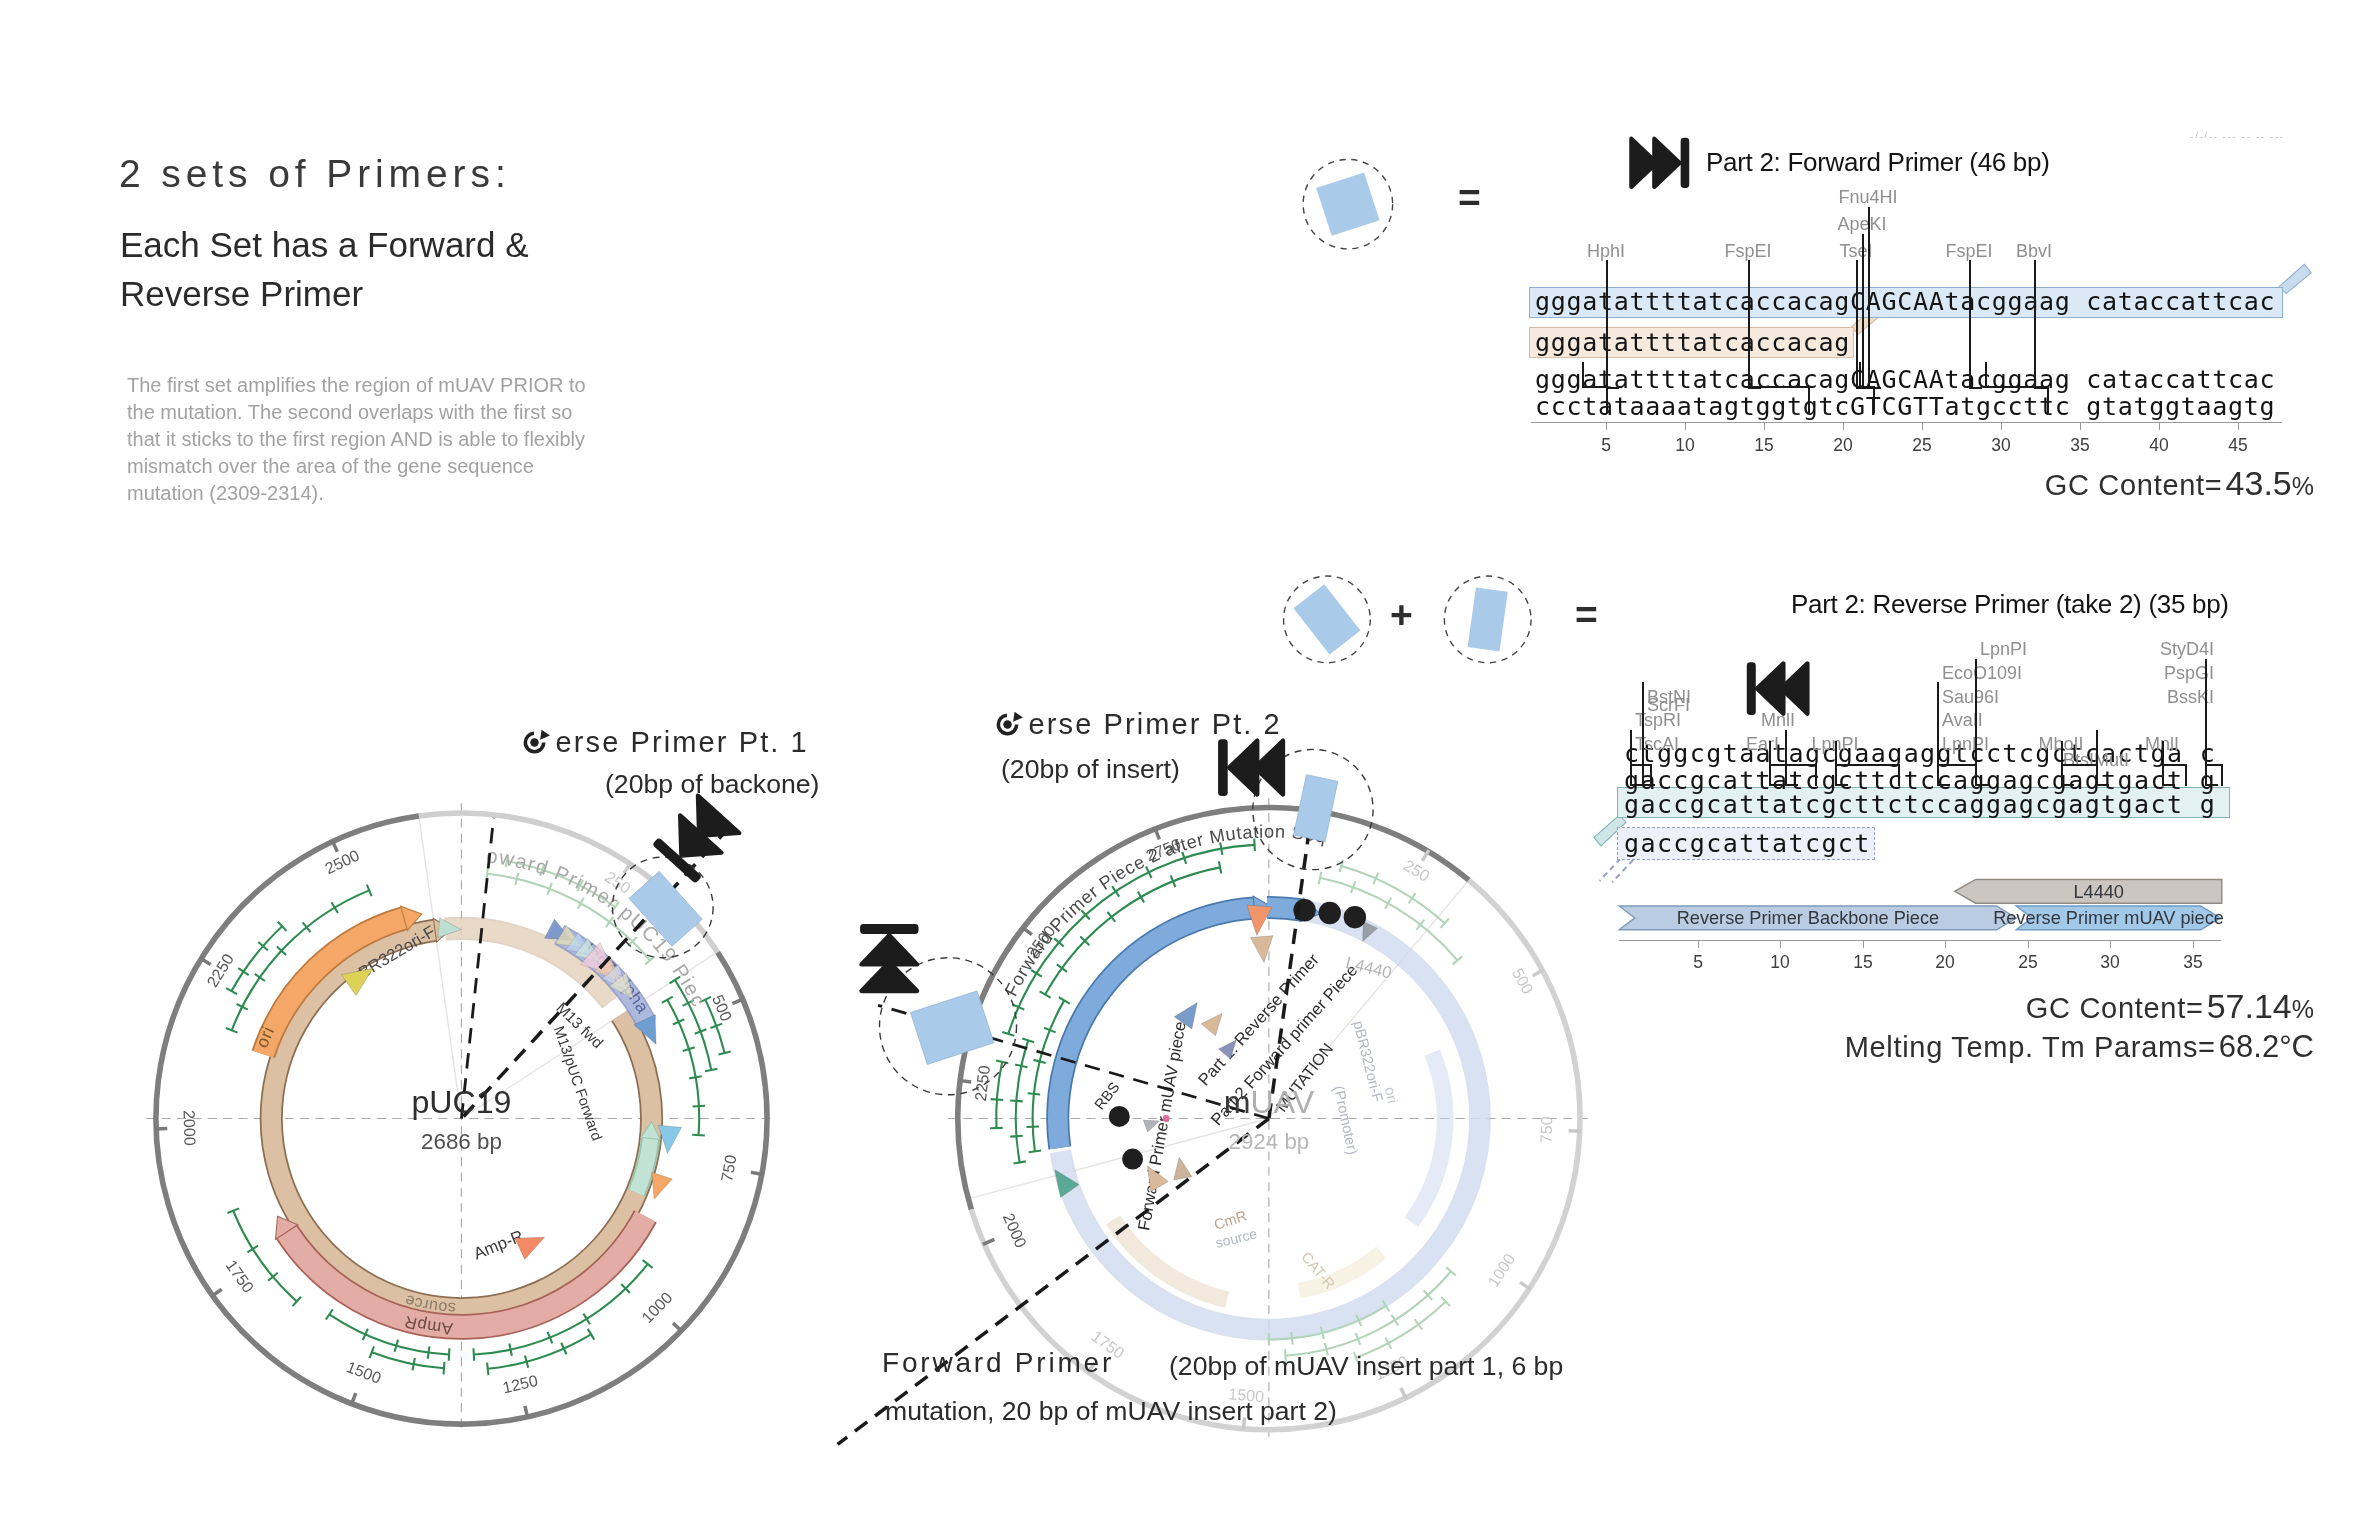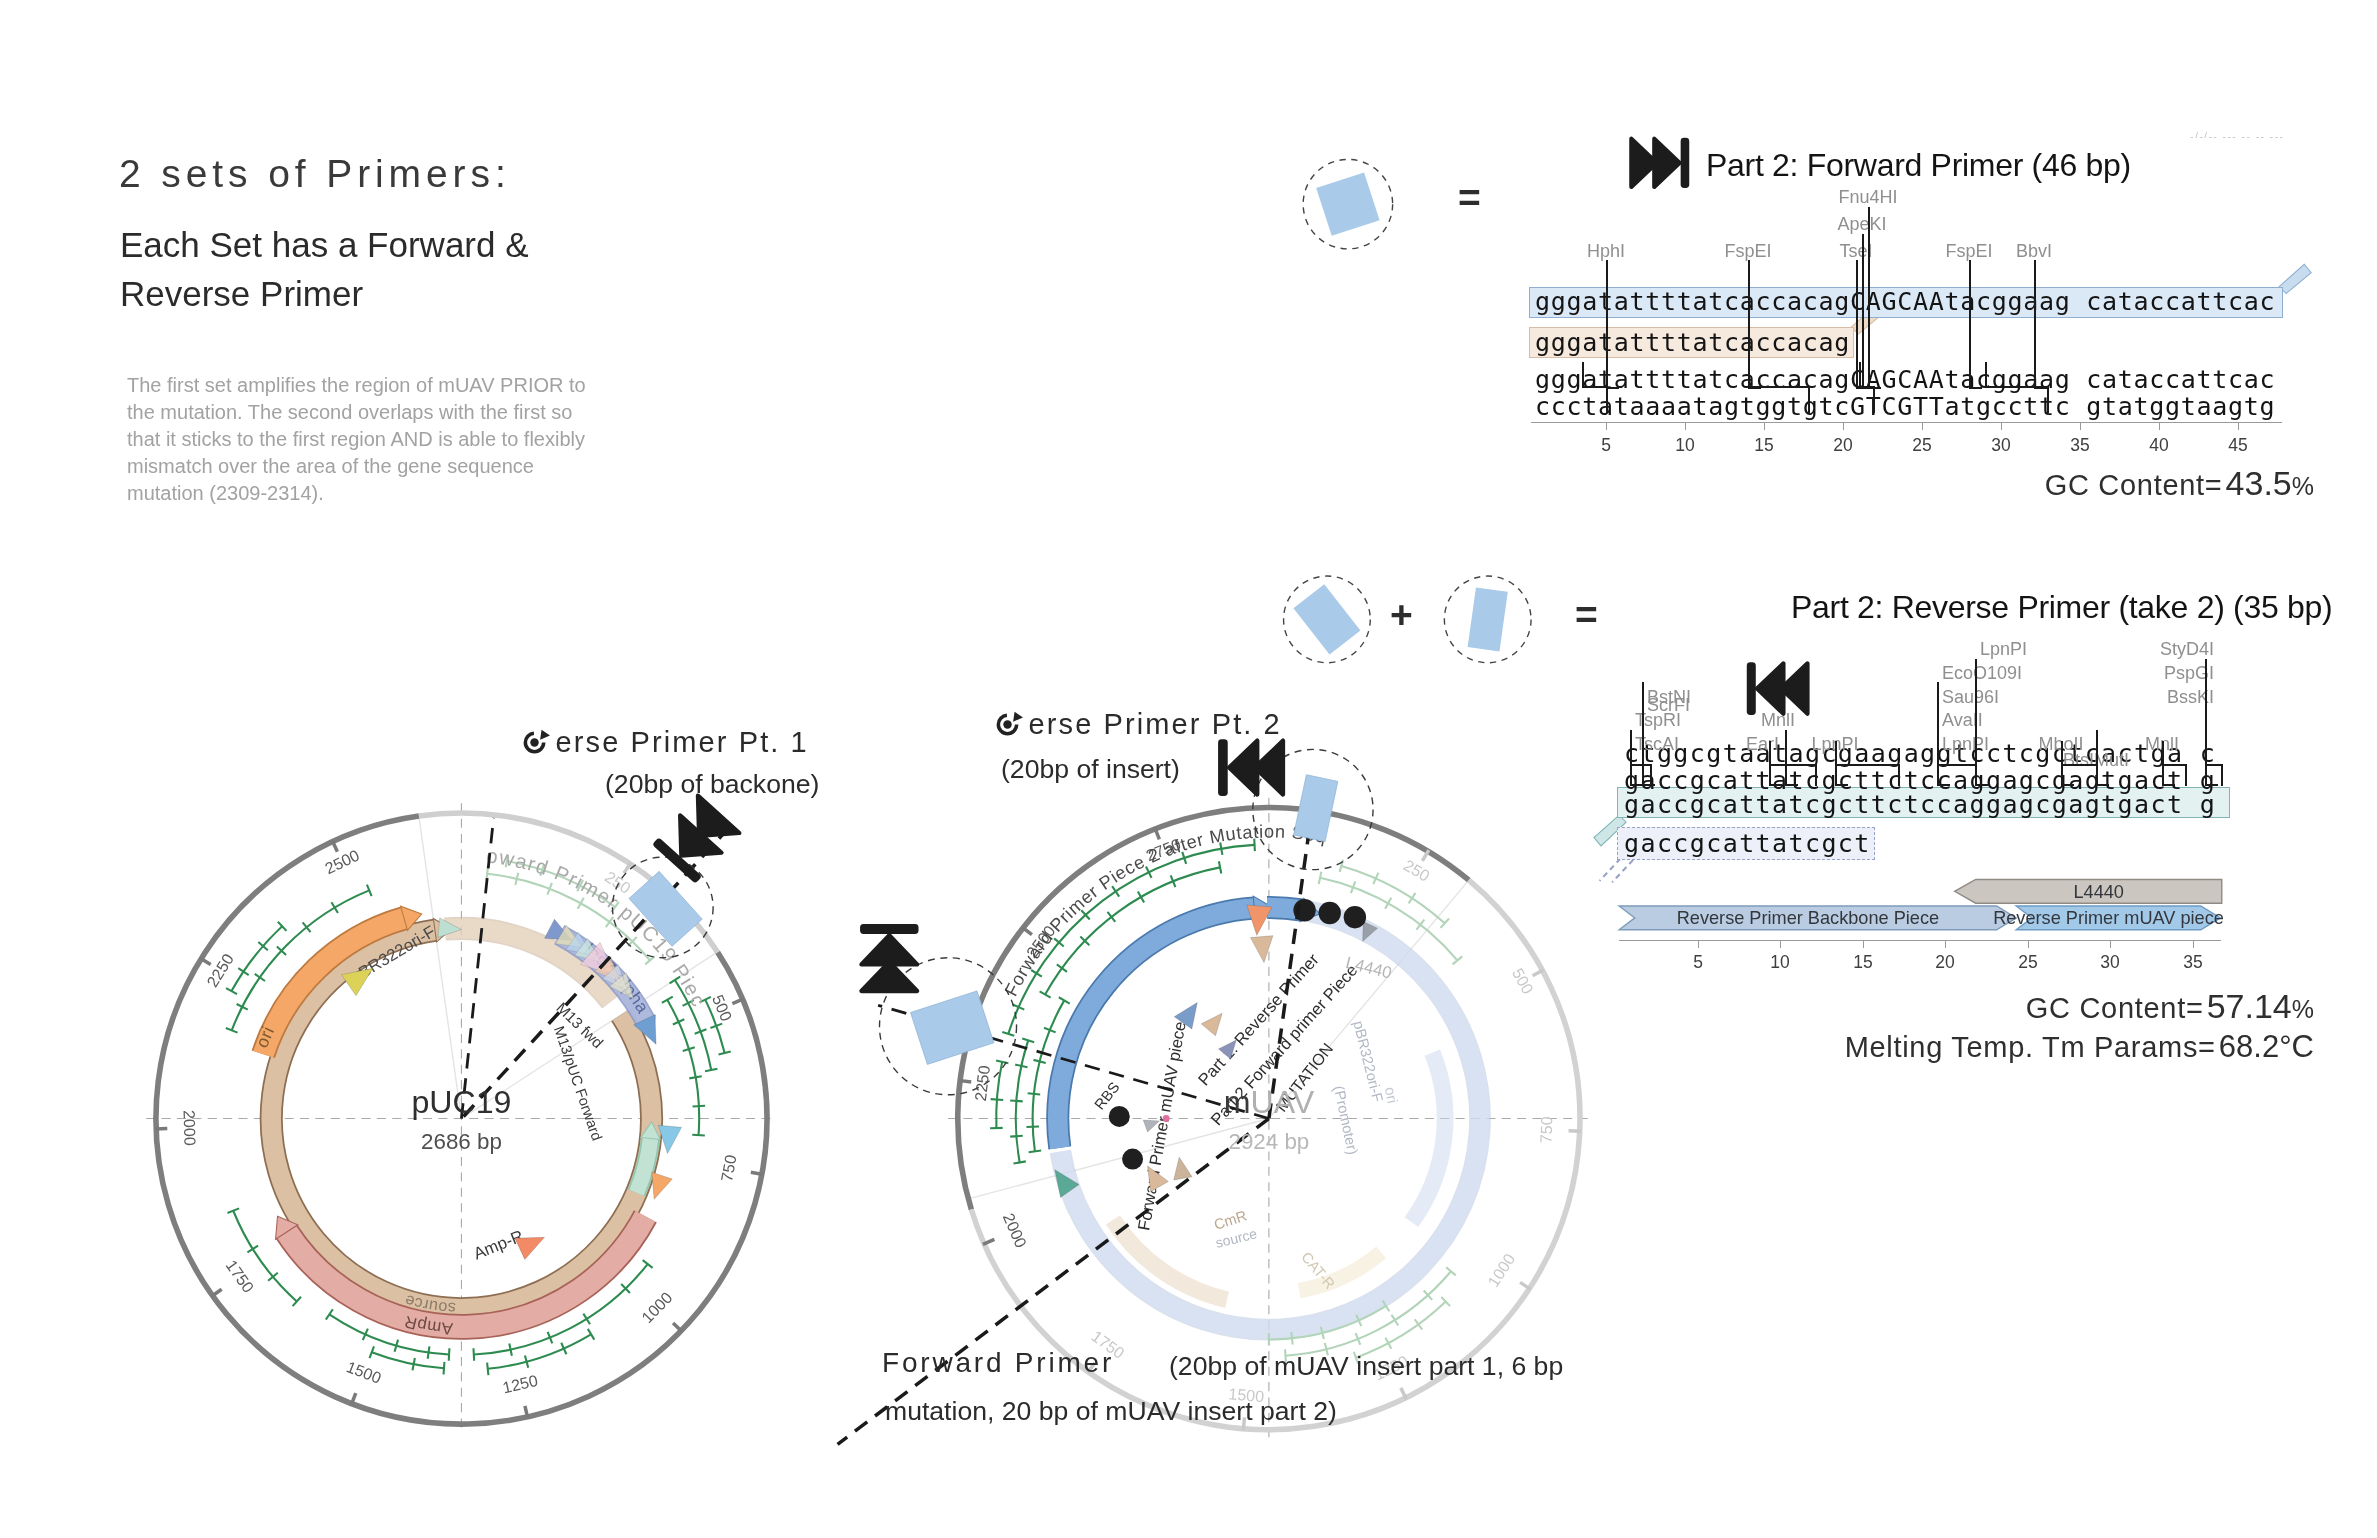--- a/index.html
+++ b/index.html
@@ -3,21 +3,21 @@
 <meta charset="utf-8">
 <style>
   html,body{margin:0;padding:0;background:#fff;}
   .stage{position:relative;width:2377px;height:1538px;background:#ffffff;overflow:hidden;
          font-family:"Liberation Sans",sans-serif;}
   svg text{font-family:"Liberation Sans",sans-serif;}
   .abs{position:absolute;}
   .title1{font-size:39px;letter-spacing:4.9px;color:#3a3a3a;}
   .title2{font-size:35px;color:#2b2b2b;}
   .intro{font-size:20px;line-height:27px;color:#a2a2a2;white-space:pre-line;width:643px;}
-  .hdr{font-size:32px;color:#141414;letter-spacing:-0.3px;white-space:nowrap;}
+  .hdr{font-size:26px;color:#141414;letter-spacing:-0.3px;white-space:nowrap;}
   .eqsym{font-size:39px;font-weight:700;color:#2d2d2d;}
   .seq{position:absolute;font-family:"DejaVu Sans Mono",monospace;font-size:25px;color:#141414;white-space:pre;letter-spacing:0.7px;line-height:31px;}
   .seqr{letter-spacing:1.4px;}
   .box{position:absolute;}
   .enz{position:absolute;font-size:18px;color:#8f8f8f;white-space:nowrap;}
   .enzline{position:absolute;width:2.1px;background:#1a1a1a;}
   .stub{position:absolute;height:2.1px;background:#1a1a1a;}
   .cut{position:absolute;background:#1a1a1a;}
   .ruler-line{position:absolute;height:1.4px;background:#9a9a9a;}
   .tick{position:absolute;width:1.4px;height:8.4px;background:#9a9a9a;}

